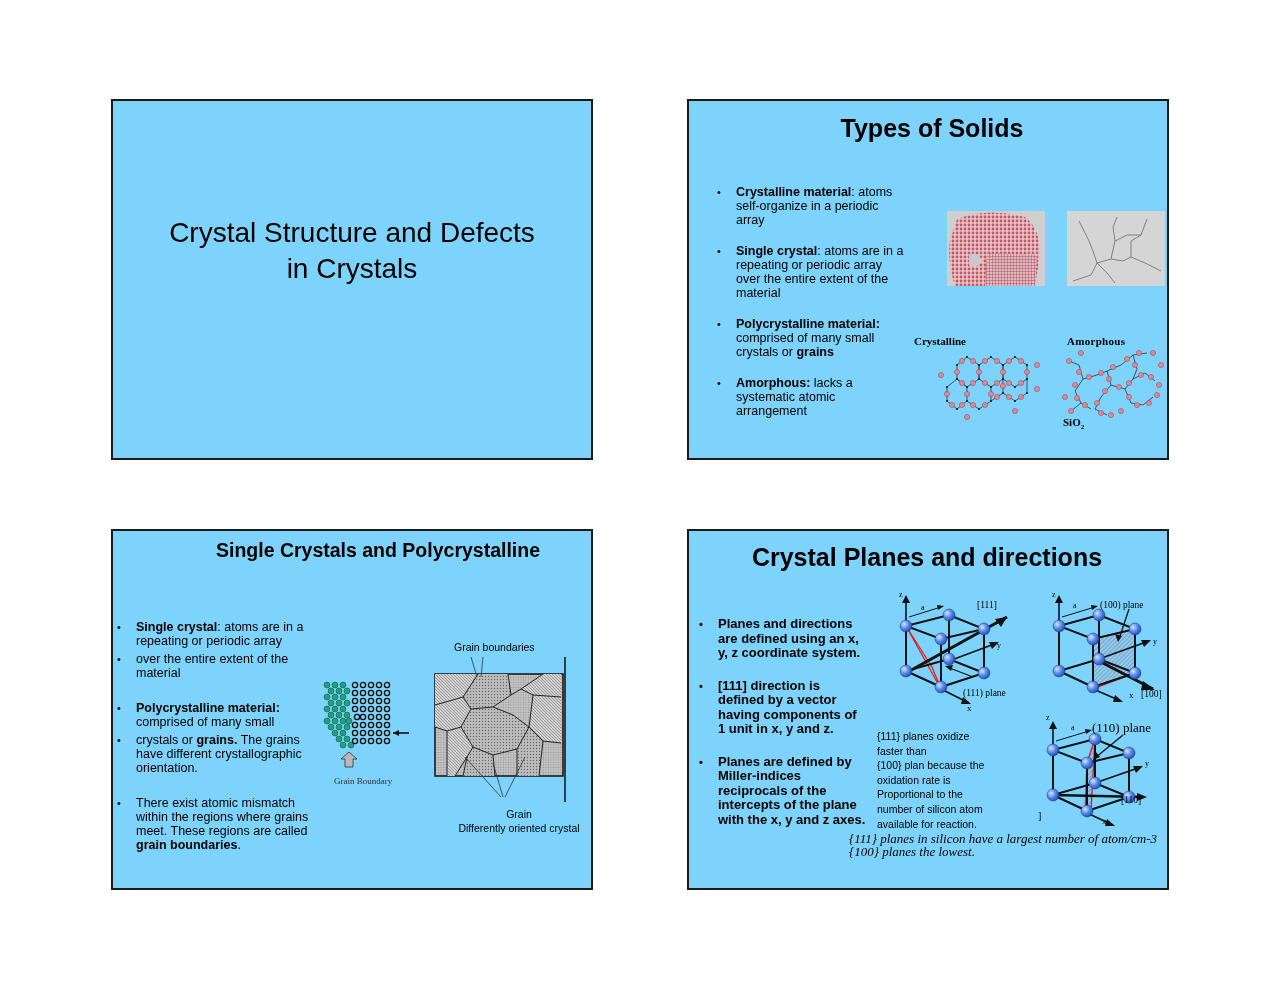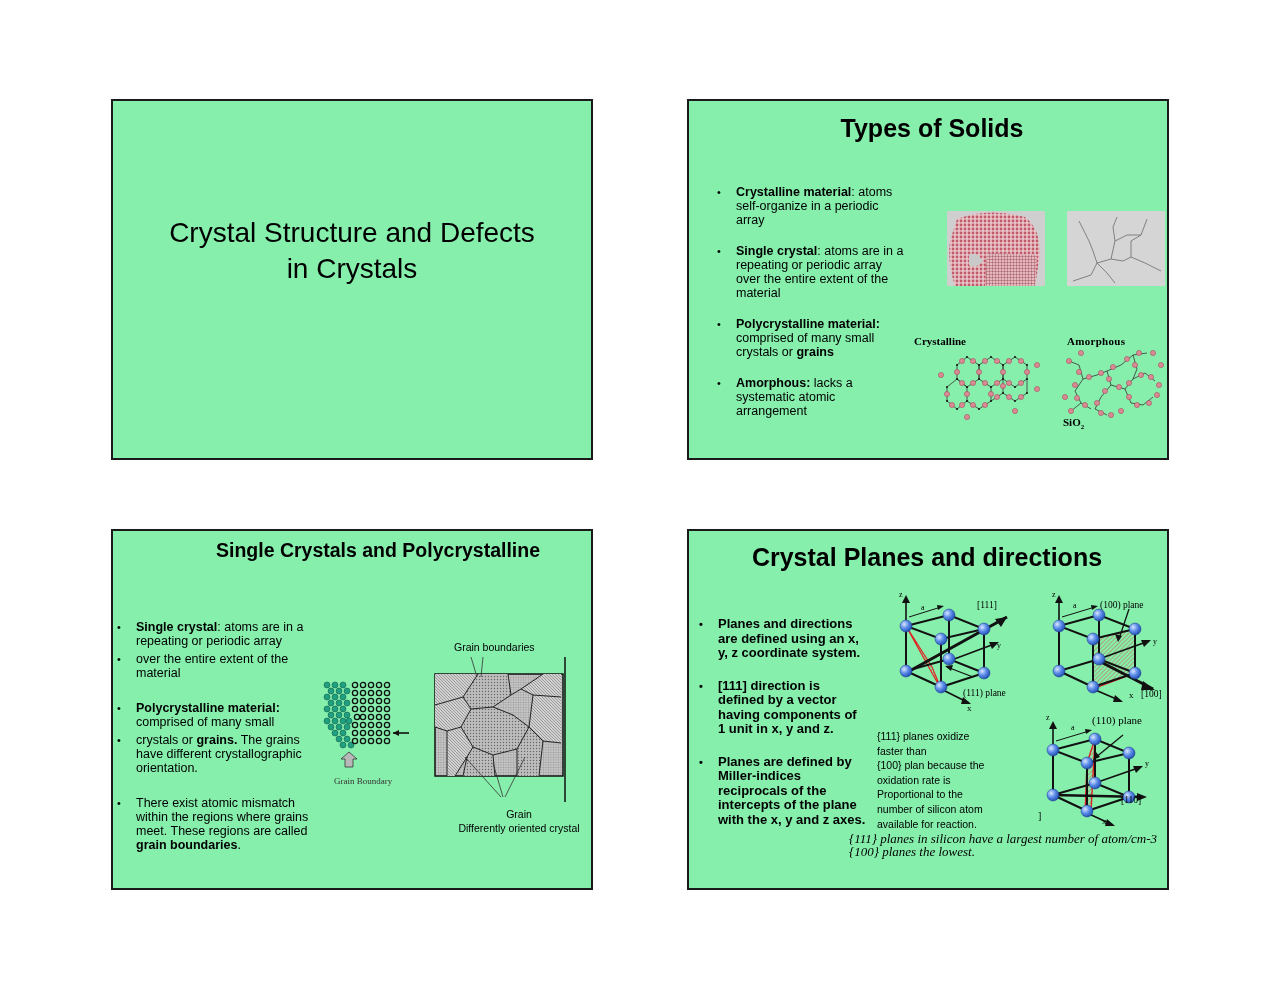--- a/index.html
+++ b/index.html
@@ -1,19 +1,19 @@
 <!DOCTYPE html>
 <html><head>
 <meta charset="utf-8">
 <style>
   html, body { margin:0; padding:0; }
   body { width:1280px; height:989px; background:#ffffff; position:relative; overflow:hidden;
          font-family:"Liberation Sans", sans-serif; color:#000; }
   .slide { position:absolute; width:478px; height:357px; border:2px solid #1a1a1a;
-           border-right-width:2px; box-sizing:content-box; background:#86efac; overflow:hidden; }
+           border-right-width:2px; box-sizing:content-box; background:#7dd3fc; overflow:hidden; }
   #s1 { left:111px; top:99px; }
   #s2 { left:687px; top:99px; }
   #s3 { left:111px; top:529px; }
   #s4 { left:687px; top:529px; }
   .abs { position:absolute; }
   .title-center { position:absolute; left:0; right:0; text-align:center; }
   .s1-title { top:114px; font-size:28px; line-height:36px; font-weight:normal; }
   .h-bold { font-weight:bold; }
   ul.bul { list-style:none; margin:0; padding:0; position:absolute; }
   ul.bul li { position:relative; padding-left:19px; }
@@ -480,18 +480,18 @@
         <circle cx="90" cy="40" r="6"></circle>
         <circle cx="48" cy="50" r="6"></circle>
       <circle cx="14" cy="82" r="6"></circle>
         <circle cx="56" cy="70" r="6"></circle>
         <circle cx="90" cy="84" r="6"></circle>
         <circle cx="48" cy="98" r="6"></circle>
     </g>
   </svg>
   <div class="abs serif" style="left:357px;top:182px;font-size:8px;">z</div>
   <div class="abs serif" style="left:382px;top:192px;font-size:8px;">a</div>
-  <div class="abs serif" style="left:403px;top:183px;font-size:11px;">(110) plane</div>
+  <div class="abs serif" style="left:403px;top:189px;font-size:13px;">(110) plane</div>
   <div class="abs serif" style="left:456px;top:228px;font-size:8px;">y</div>
   <div class="abs serif" style="left:432px;top:264px;font-size:9.5px;">[110]</div>
   <div class="abs serif" style="left:413px;top:285px;font-size:9px;">x</div>
   <div class="abs serif" style="left:349px;top:279px;font-size:10px;">]</div>
 </div>
 
 </body></html>

